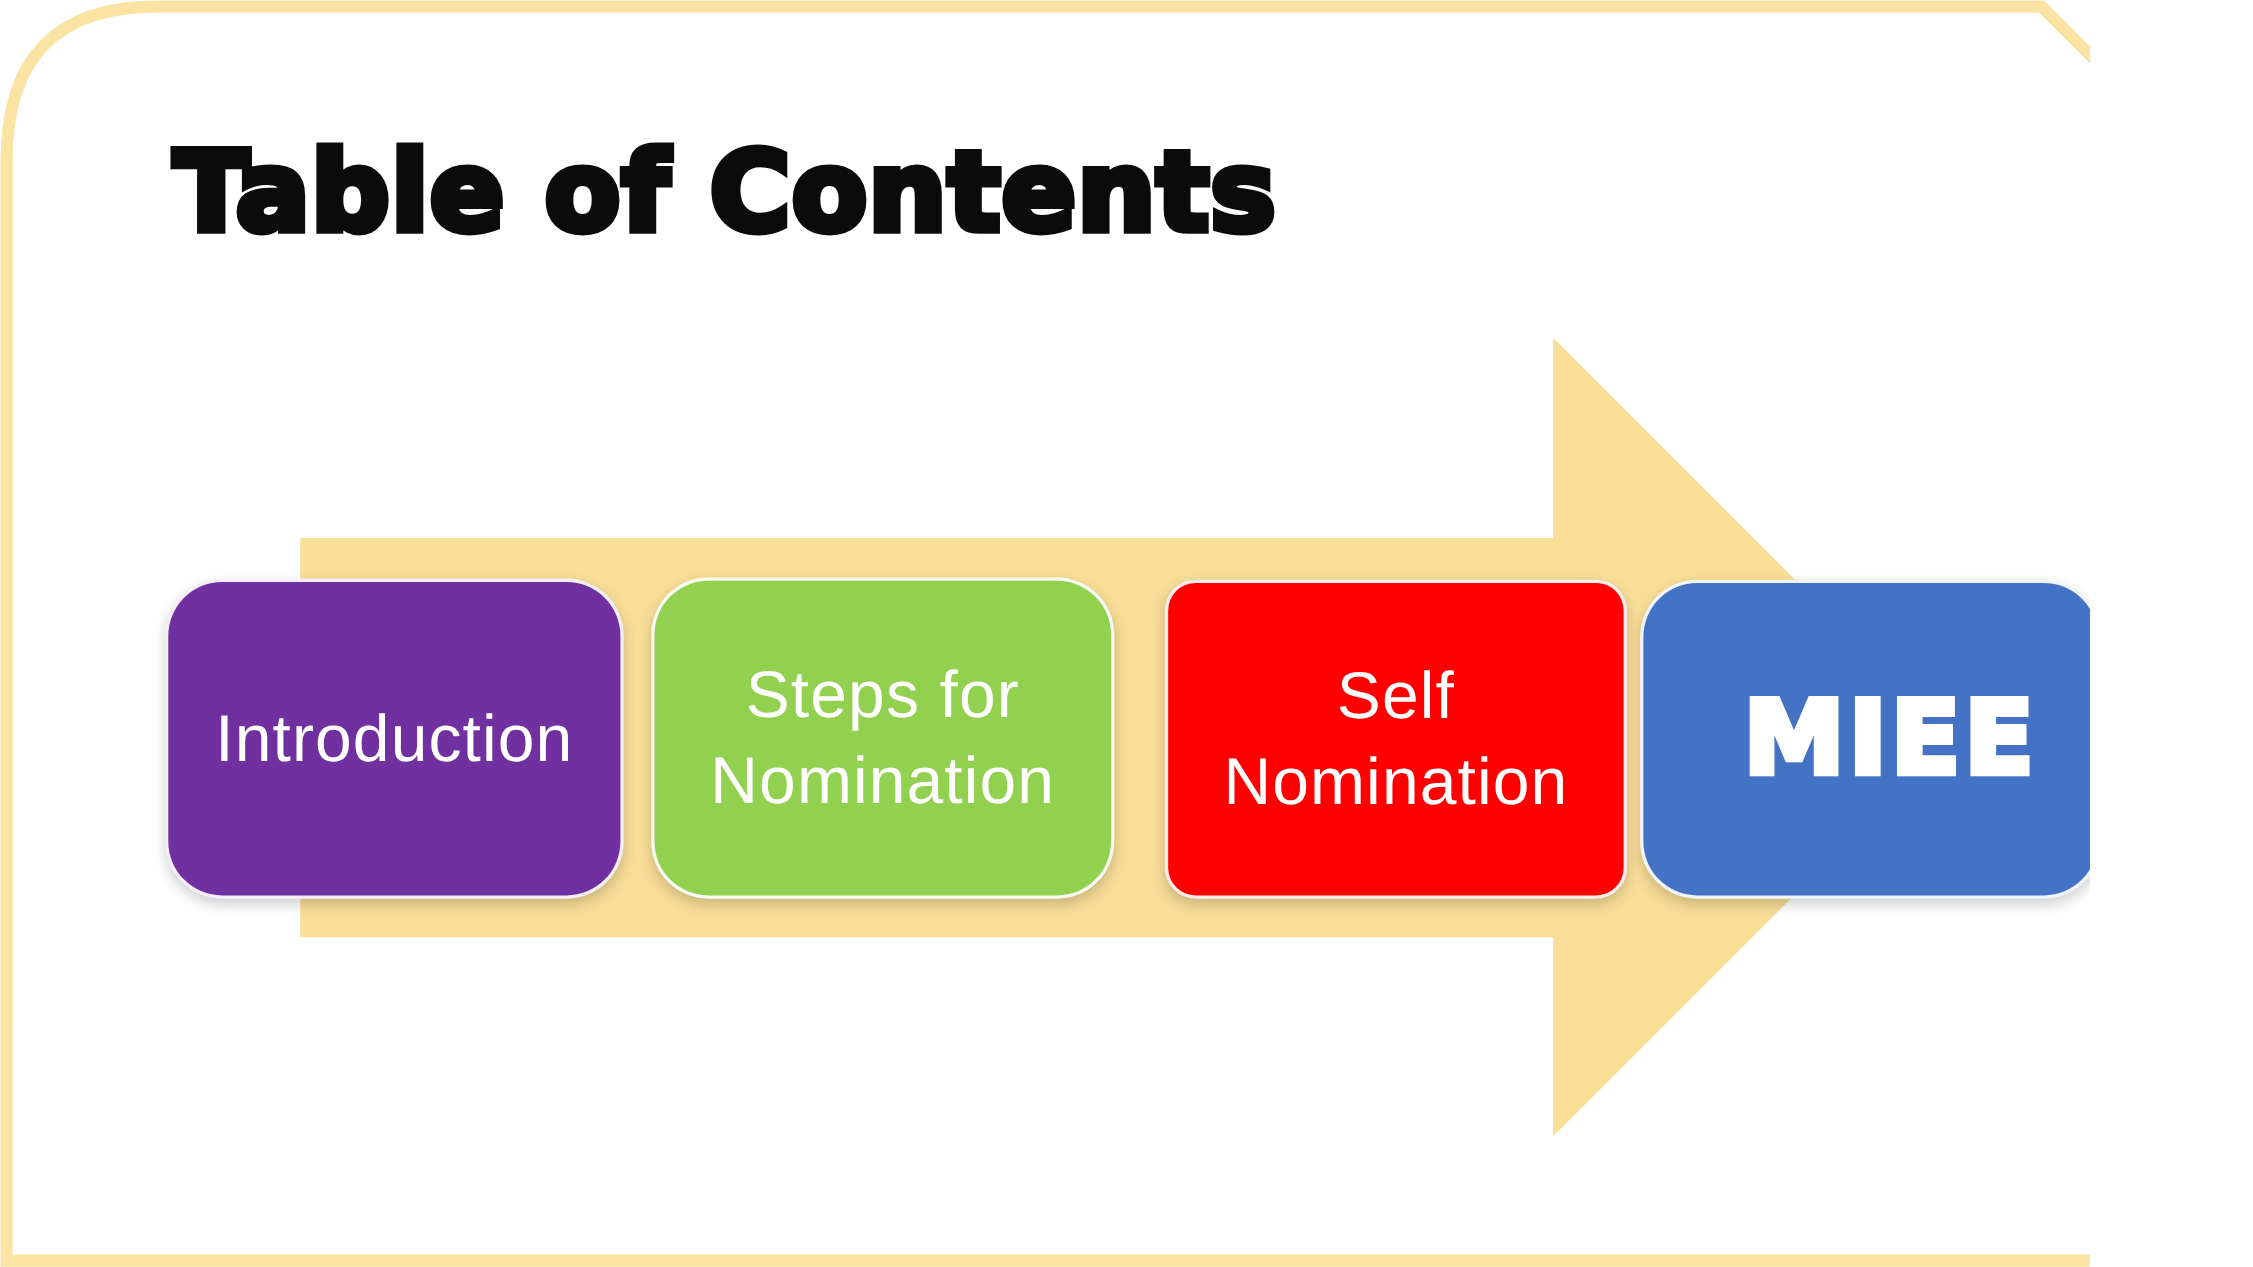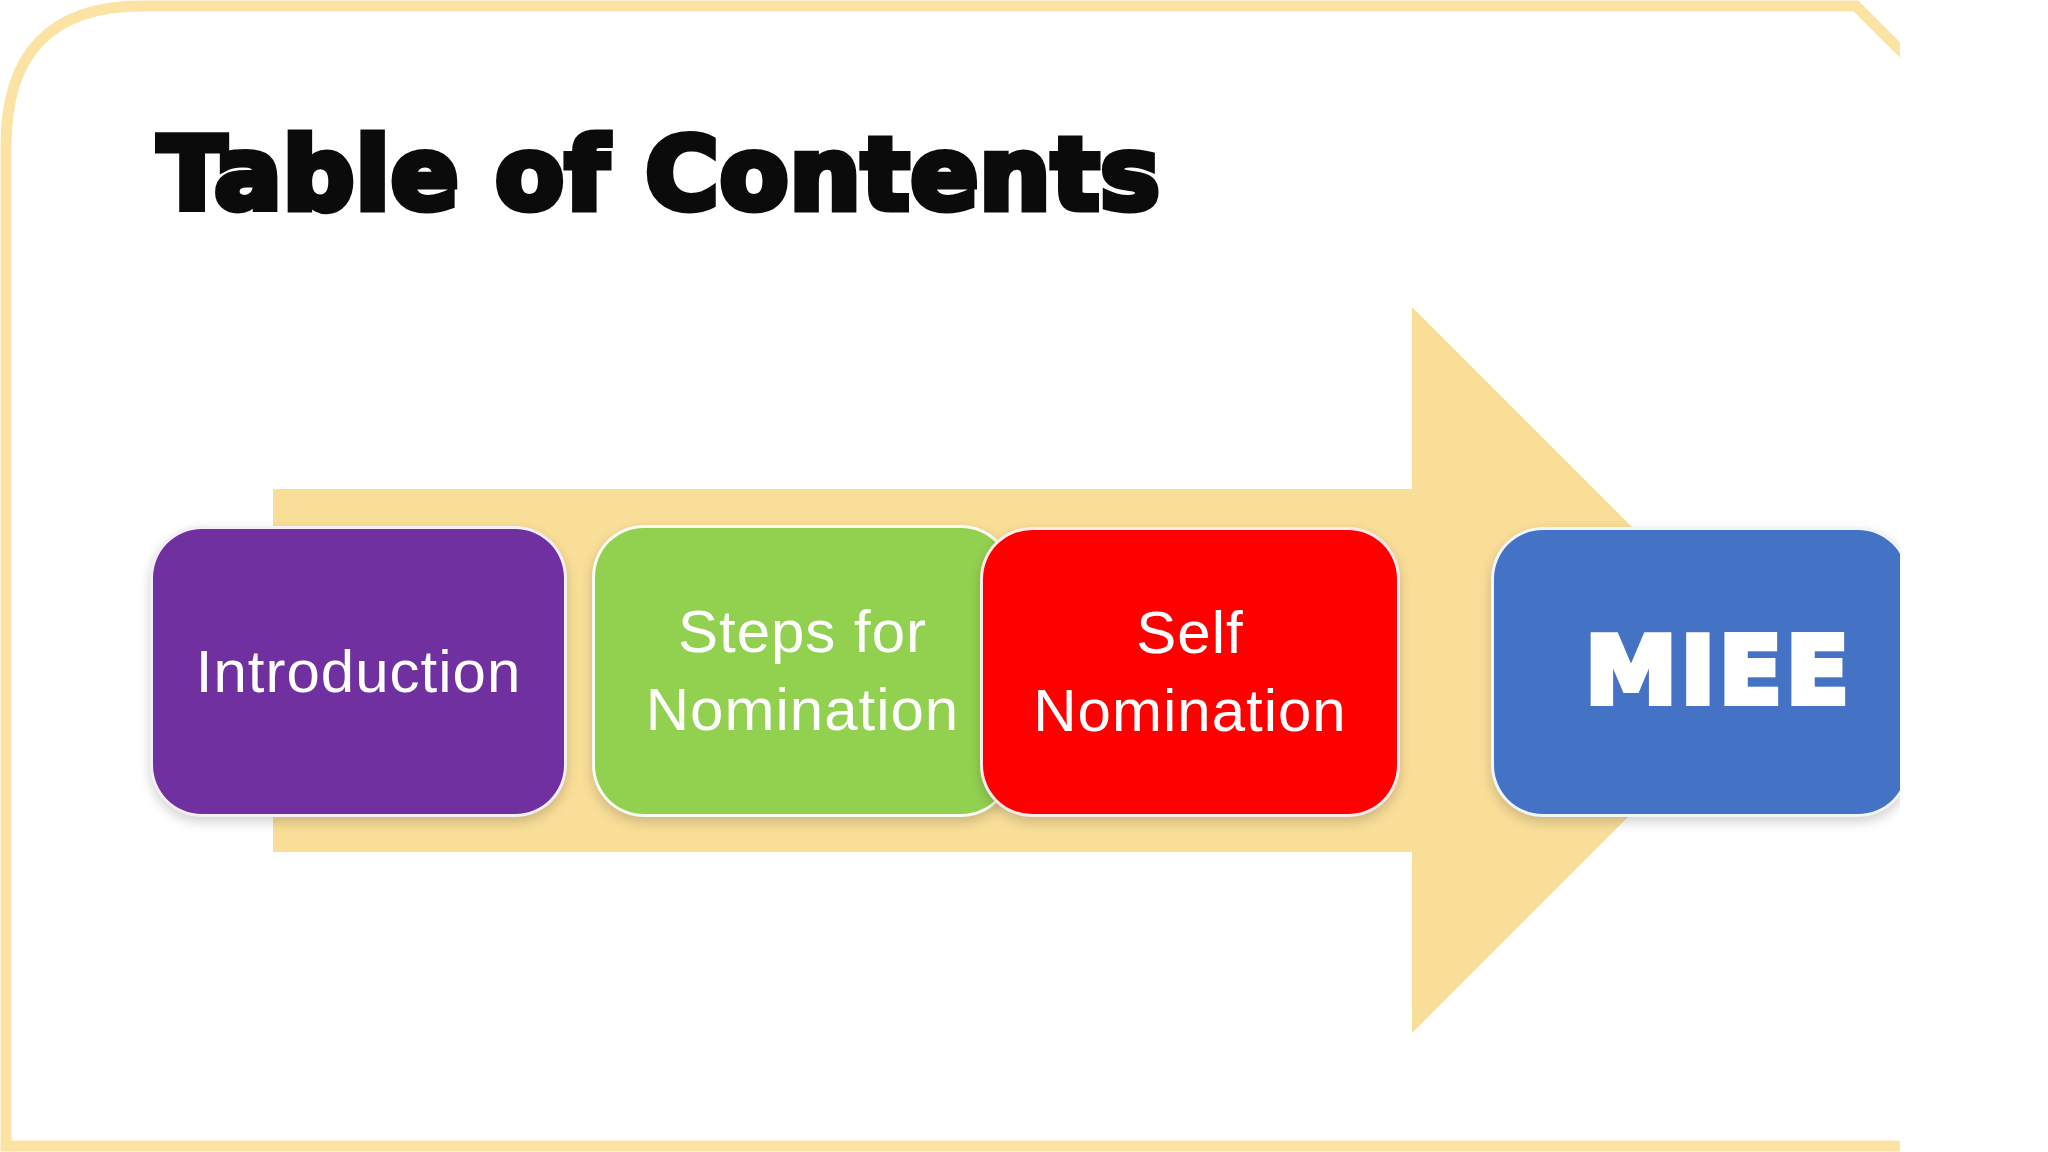--- a/index.html
+++ b/index.html
@@ -56,21 +56,21 @@
     font-family: "DejaVu Sans", sans-serif;
     font-size: 92px;
     font-weight: 700;
     -webkit-text-stroke: 6px #ffffff;
     paint-order: stroke fill;
     letter-spacing: 4px;
     line-height: 1;
   }
   .box-introduction { left: 150px; top: 526px; width: 417px; height: 291px; }
   .box-steps        { left: 592px; top: 525px; width: 421px; height: 292px; }
-  .box-self         { left: 980px; top: 527px; width: 420px; height: 290px; }
+  .box-self         { left: 1059px; top: 527px; width: 420px; height: 290px; border-radius: 28px; }
   .box-miee         { left: 1491px; top: 527px; width: 419px; height: 290px; }
 </style>
 </head>
 <body>
 
 <div class="stage">
 
   <svg class="bg-svg" viewBox="0 0 2048 1152">
 
     <path d="M 142,6 L 1856,6 L 2042,192 L 2042,1146 L 6,1146 L 6,146 Q 6,6 142,6 Z" fill="none" stroke-width="11" stroke-linejoin="miter" style="stroke: rgb(251, 227, 164);"></path>

